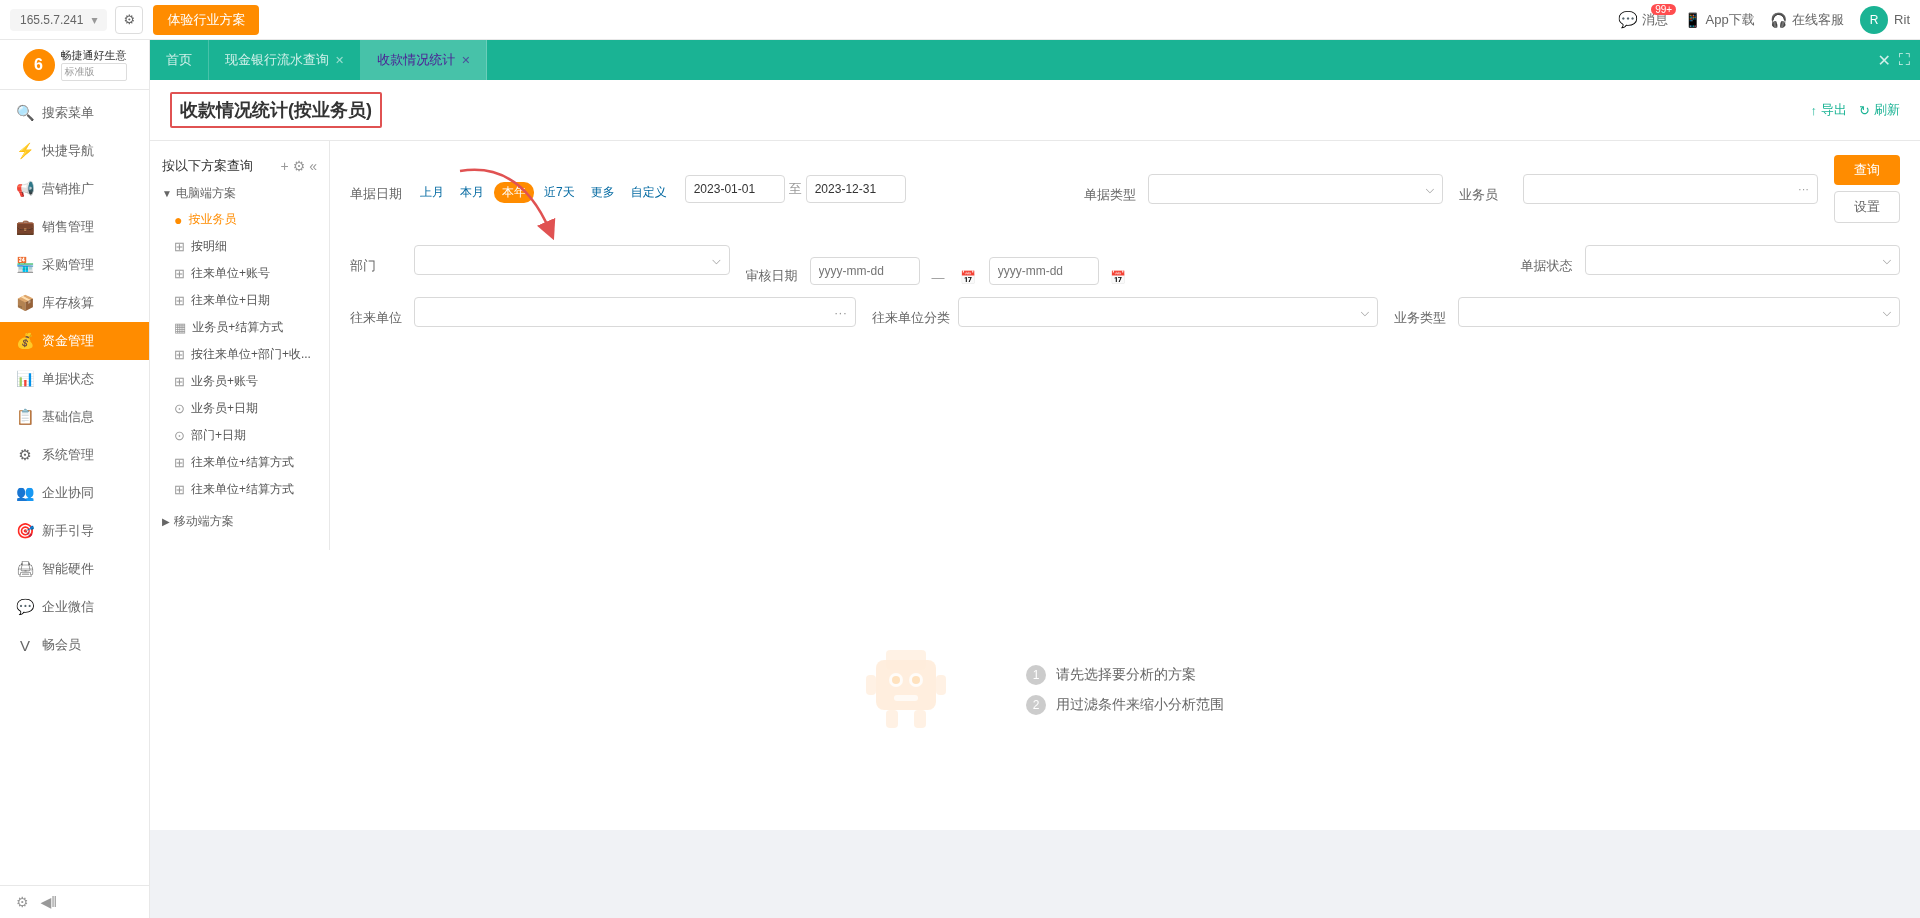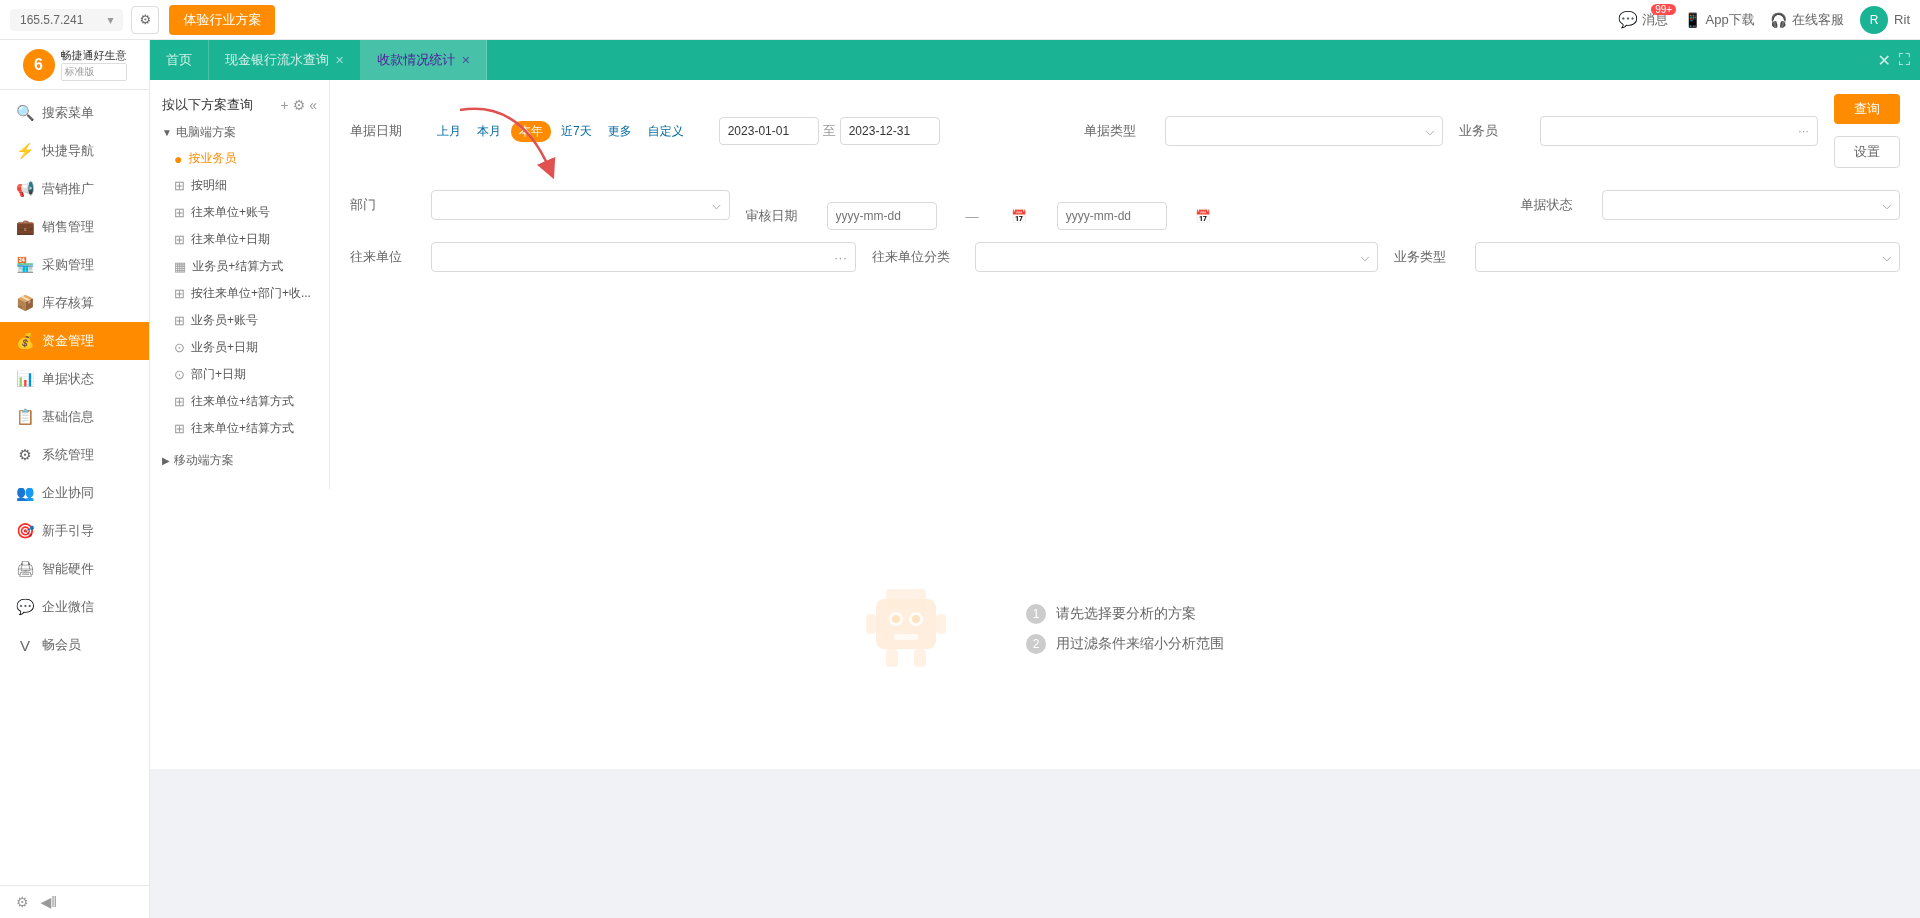--- a/index.html
+++ b/index.html
@@ -237,22 +237,22 @@
       padding: 14px 20px;
     }
     .filter-row {
       display: flex;
       align-items: center;
       gap: 16px;
       margin-bottom: 12px;
     }
     .filter-field {
       display: flex;
-      align-items: center;
-      gap: 25px;
+      align-items: flex-end;
+      gap: 8px;
       flex: 1;
     }
     .filter-label {
       color: #666;
       font-size: 13px;
       white-space: nowrap;
       min-width: 56px;
     }
     .filter-select {
       flex: 1;
@@ -322,21 +322,21 @@
       border: 1px solid #d9d9d9;
       border-radius: 4px;
       padding: 6px 16px;
       cursor: pointer;
       font-size: 13px;
     }
 
     .filter-btn-group {
       display: flex;
       flex-direction: column;
-      gap: 12px;
+      gap: 6px;
     }
 
     
     .collapse-btn {
       text-align: center;
       padding: 10px;
       color: #1ab394;
       cursor: pointer;
       background: #fff;
       font-size: 13px;
@@ -395,21 +395,21 @@
     }
 
     .filter-panel-wrapper {
       position: relative;
     }
   </style>
 </head>
 <body>
 
 <div class="top-bar">
-  <div style="display:flex;align-items:flex-end;gap:24px;background:#f5f5f5;border-radius:4px;padding:4px 10px;font-size:12px;color:#666;">
+  <div style="display:flex;align-items:flex-end;gap:8px;background:#f5f5f5;border-radius:4px;padding:4px 10px;font-size:12px;color:#666;">
     <span>165.5.7.241</span>
     <span style="cursor:pointer;color:#999;">▾</span>
   </div>
   <div class="settings-btn" style="margin-left:8px;">⚙</div>
   <button class="trial-btn" style="margin-left:10px;">体验行业方案</button>
   <div class="top-bar-right">
     <div class="msg-badge">
       <span style="font-size:16px;">💬</span>
       <span>消息</span>
       <span class="badge">99+</span>
@@ -522,20 +522,33 @@
         <span class="tab-close">✕</span>
       </div>
       <div class="tab-bar-right">
         <span class="tab-bar-btn">✕</span>
         <span class="tab-bar-btn">⛶</span>
       </div>
     </div>
 
     <div class="page-content">
 
+      <div class="page-header">
+        <div class="page-title">收款情况统计(按业务员)</div>
+        <div class="page-actions">
+          <div class="action-btn">
+            <span>↑</span>
+            <span>导出</span>
+          </div>
+          <div class="action-btn">
+            <span>↻</span>
+            <span>刷新</span>
+          </div>
+        </div>
+      </div>
 
       <div class="filter-panel-wrapper" style="position:relative;">
 
         <svg class="red-arrow-svg" style="left:290px;top:10px;width:140px;height:140px;" viewBox="0 0 140 140">
           <defs>
             <marker id="arrowhead" markerWidth="8" markerHeight="8" refX="4" refY="4" orient="auto">
               <path d="M0,0 L0,8 L8,4 Z" fill="#e05252"></path>
             </marker>
           </defs>
           <path d="M20,20 Q80,10 110,80" stroke="#e05252" stroke-width="2.5" fill="none" marker-end="url(#arrowhead)"></path>

